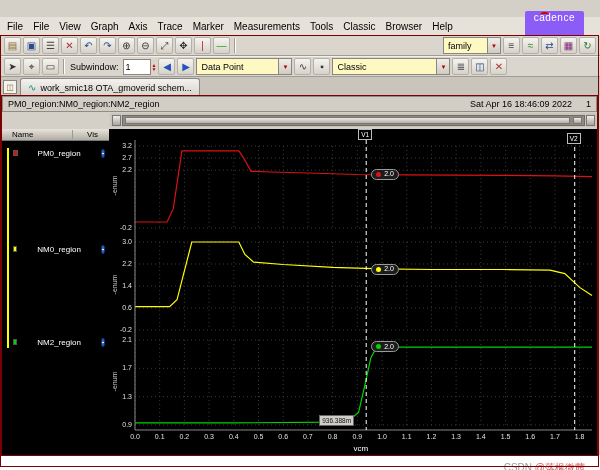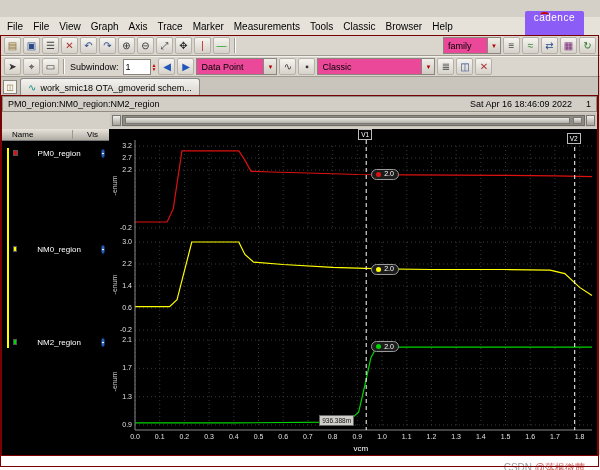--- a/index.html
+++ b/index.html
@@ -14,21 +14,21 @@
   #menu-items{display:flex}
   .menu-item{padding:1px 5px;font-size:10px}
   .brand{margin-left:auto;margin-right:14px;background:#8b5cf6;color:#fff;font-size:10px;padding:1px 9px 18px;border-radius:2px;position:relative;letter-spacing:.5px}
   .brand::after{content:"";position:absolute;left:15px;top:1px;width:9px;height:4px;border-top:2px solid #c00;border-radius:50%}
   .toolbar{position:absolute;left:0;right:0;display:flex;align-items:center;gap:2px;padding:0 4px;background:#dad6ce;border-top:1px solid #f2f0ea;border-bottom:1px solid #a09c94;box-sizing:border-box}
   #toolbar1{top:35px;height:21px}
   #toolbar2{top:56px;height:21px}
   .icon-group{display:flex;gap:2px;align-items:center}
   .tbicon{width:17px;height:17px;border:1px solid #b5b1a9;background:linear-gradient(#f6f4f0,#d6d2ca);display:flex;align-items:center;justify-content:center;font-size:10px;border-radius:2px;box-sizing:border-box}
   .sep{width:1px;height:15px;background:#a09c94;margin:0 2px;box-shadow:1px 0 0 #fff}
-  .combo{height:17px;background:#ec4899;border:1px solid #8a867e;display:flex;align-items:center;font-size:9px;box-sizing:border-box}
+  .combo{height:17px;background:#fef9c3;border:1px solid #8a867e;display:flex;align-items:center;font-size:9px;box-sizing:border-box}
   .combo .val{padding:0 4px;flex:1;white-space:nowrap;overflow:hidden}
   .combo .arrow{width:12px;align-self:stretch;background:linear-gradient(#f0eee8,#cfcbc3);border-left:1px solid #8a867e;color:#b00000;font-size:6px;display:flex;align-items:center;justify-content:center}
   .tb-label{font-size:9px;margin:0 2px}
   .spinbox{display:flex;align-items:center;height:16px}
   .spinbox input{width:22px;height:14px;font-size:9px;border:1px solid #8a867e;padding:0 2px;font-family:"Liberation Sans",sans-serif}
   .spin-arrows{display:flex;flex-direction:column;justify-content:center;margin-left:1px}
   .spin-arrows span{font-size:5px;color:#c00000;line-height:4px}
   .field{height:16px;border:1px solid #8a867e;font-size:8px;padding:0 3px;width:84px;box-sizing:border-box;font-family:"Liberation Sans",sans-serif}
   .tabrow{position:absolute;top:77px;left:0;right:0;height:19px;background:#c9c5bd;display:flex;align-items:flex-end;padding-left:3px;gap:3px;box-sizing:border-box}
   .tab-corner{width:14px;height:14px;background:#f5f3ef;border:1px solid #8a867e;font-size:8px;display:flex;align-items:center;justify-content:center;margin-bottom:2px;box-sizing:border-box;color:#8a6d2a}
@@ -129,21 +129,21 @@
       <input readonly="" value="1" style="">
       <span class="spin-arrows">
           <span>▲</span>
           <span>▼</span>
         </span>
     </span>
     <span class="icon-group">
         <span class="tbicon" style="color: rgb(34, 85, 187);">◀</span>
         <span class="tbicon" style="color: rgb(34, 85, 187);">▶</span>
       </span>
-    <div class="combo" style="width:81px">
+    <div class="combo" style="width:96px">
       <span class="val">Data Point</span>
       <span class="arrow">▼</span>
     </div>
     <span class="icon-group">
         <span class="tbicon" style="color: rgb(51, 51, 51);">∿</span>
         <span class="tbicon" style="color: rgb(51, 51, 51);">▪</span>
       </span>
     <div class="combo" style="width:118px">
       <span class="val">Classic</span>
       <span class="arrow">▼</span>

